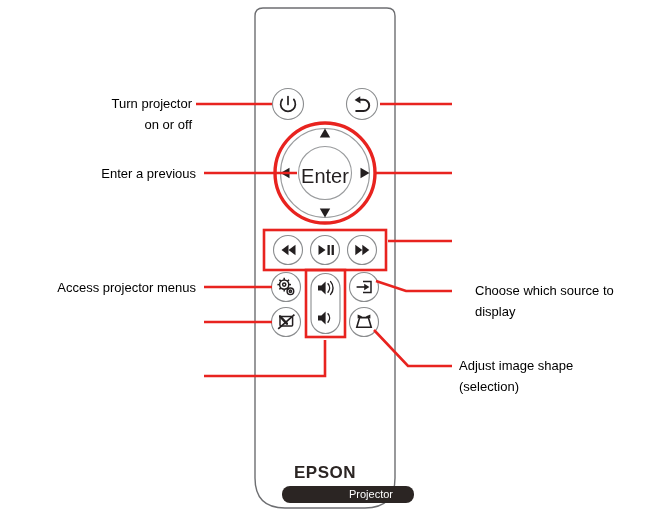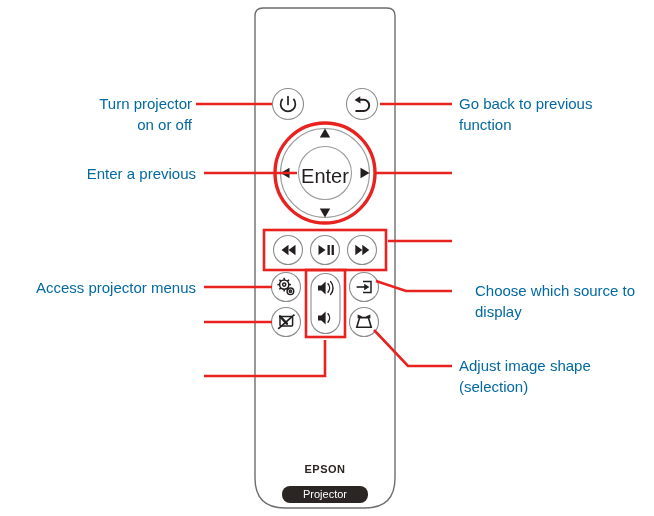--- a/index.html
+++ b/index.html
@@ -1,24 +1,24 @@
 <!DOCTYPE html>
 <html><head>
 <meta charset="utf-8">
 <style>
   html,body{margin:0;padding:0;background:#ffffff;}
   body{width:654px;height:516px;position:relative;overflow:hidden;
        font-family:"Liberation Sans","DejaVu Sans",sans-serif;
        -webkit-font-smoothing:antialiased;}
   #stage{position:absolute;left:0;top:0;width:654px;height:516px;}
   svg.layer{position:absolute;left:0;top:0;width:654px;height:516px;overflow:visible;}
-  .cap{position:absolute;font-size:15px;line-height:21px;color:#0369a1;white-space:pre-line;}
+  .cap{position:absolute;font-size:13px;line-height:21px;color:#000000;white-space:pre-line;}
   .cap.r{text-align:right;}
   .cap.l{text-align:left;}
-  .epson-word{position:absolute;font-size:11px;font-weight:bold;letter-spacing:0.5px;
+  .epson-word{position:absolute;font-size:17px;font-weight:bold;letter-spacing:0.5px;
        color:#2b2523;text-align:center;width:140px;}
   .proj-pill{position:absolute;background:#2b2523;color:#ffffff;border-radius:8px;
        font-size:11px;text-align:center;width:86px;height:17px;line-height:17px;}
   .enter-lbl{position:absolute;font-size:20px;color:#231f20;text-align:center;width:90px;}
 </style>
 </head>
 <body>
 
 <div id="stage">
 
@@ -162,24 +162,22 @@
       <polyline points="376,281 406,291 452,291"></polyline>
       <polyline points="374,330 408,366 452,366"></polyline>
     </g>
   </svg>
 
   <div class="cap r" style="left:10px;top:93px;width:182px;">Turn projector
 on or off</div>
   <div class="cap r" style="left:10px;top:163px;width:186px;">Enter a previous</div>
   <div class="cap r" style="left:0px;top:277px;width:196px;">Access projector menus</div>
 
-  <div class="cap l" style="left:459px;top:93px;width:188px;">Go back to previous
-function</div>
   <div class="cap l" style="left:459px;top:280px;width:194px;margin-left:16px;">Choose which source to
 display</div>
   <div class="cap l" style="left:459px;top:355px;width:190px;">Adjust image shape
 (selection)</div>
 
   <div class="enter-lbl" style="left:280px;top:165px;">Enter</div>
   <div class="epson-word" style="left:255px;top:463px;">EPSON</div>
-  <div class="proj-pill" style="left:282px;top:486px;">Projector</div>
+  <div class="proj-pill" style="left:282px;top:486px;padding-left:46px;">Projector</div>
 
 </div>
 
 </body></html>

